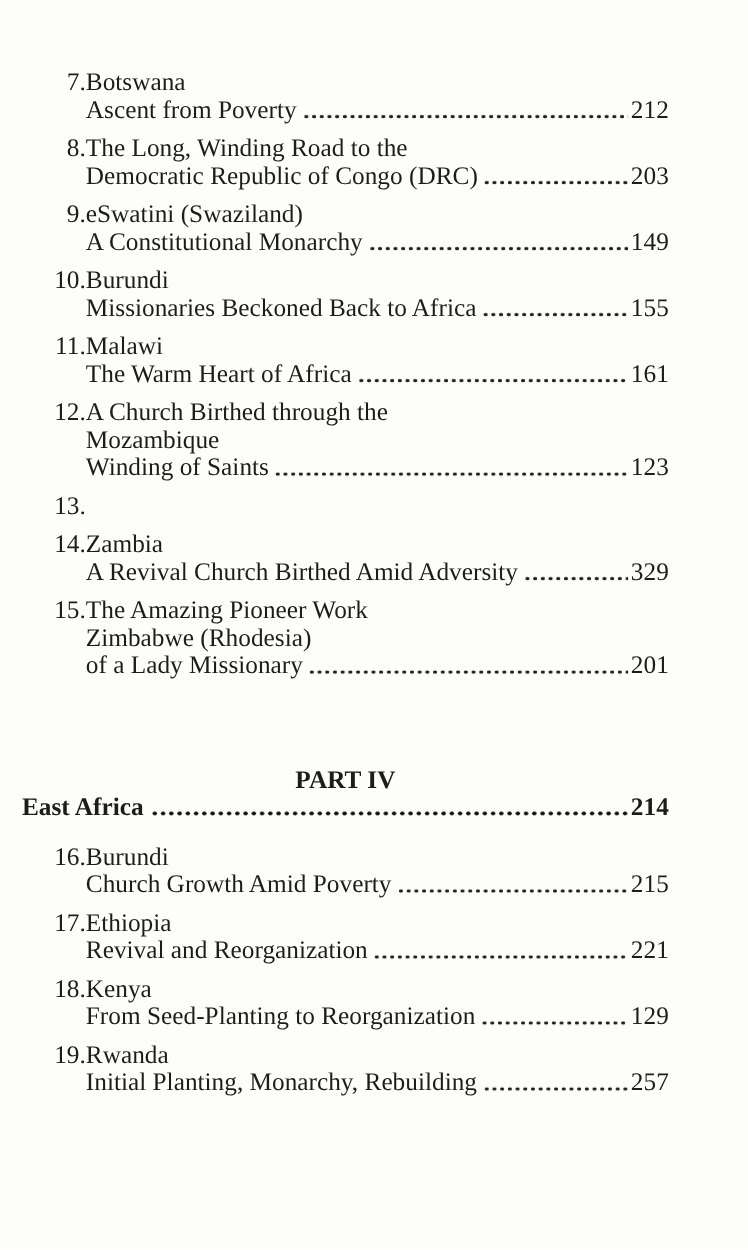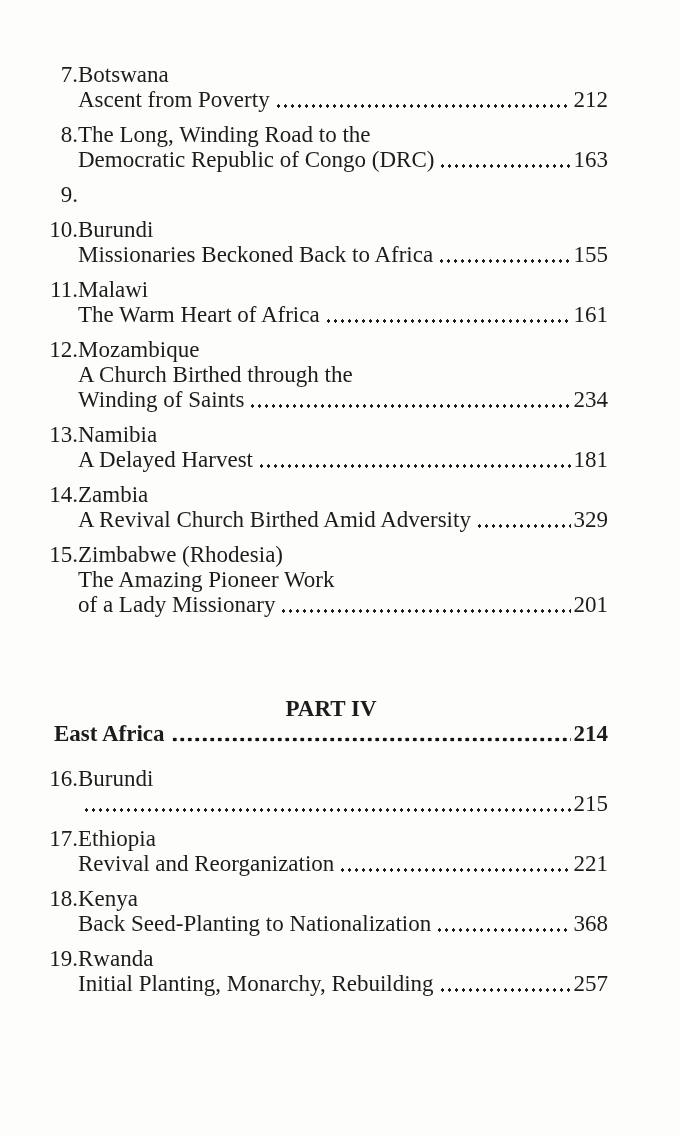--- a/index.html
+++ b/index.html
@@ -43,21 +43,20 @@
     margin: 0 3px 0 5px;
     background-image: radial-gradient(circle, #1d1d1d 1.5px, rgba(0,0,0,0) 1.7px);
     background-size: 7px 4px;
     background-repeat: repeat-x;
     background-position: left bottom 4px;
   }
   .pg { flex: none; }
   .part-block {
     margin-top: 79px;
     margin-bottom: 20px;
-    margin-left: 34px;
   }
   .part-heading {
     text-align: center;
     font-weight: bold;
   }
   .part-line {
     display: flex;
     font-weight: bold;
     align-items: center;
   }
@@ -86,27 +85,35 @@
       </div>
     </div>
 
     <div class="entry">
       <div class="num">8.</div>
       <div class="lines">
         <div class="tline">The Long, Winding Road to the</div>
         <div class="tline last">
           <span class="ttext">Democratic Republic of Congo (DRC)</span>
           <span class="leader"></span>
-          <span class="pg">163</span>
+          <span class="pg">203</span>
         </div>
       </div>
     </div>
 
     <div class="entry">
       <div class="num">9.</div>
+      <div class="lines">
+        <div class="tline">eSwatini (Swaziland)</div>
+        <div class="tline last">
+          <span class="ttext">A Constitutional Monarchy</span>
+          <span class="leader"></span>
+          <span class="pg">149</span>
+        </div>
+      </div>
     </div>
 
     <div class="entry">
       <div class="num">10.</div>
       <div class="lines">
         <div class="tline">Burundi</div>
         <div class="tline last">
           <span class="ttext">Missionaries Beckoned Back to Africa</span>
           <span class="leader"></span>
           <span class="pg">155</span>
@@ -122,59 +129,51 @@
           <span class="ttext">The Warm Heart of Africa</span>
           <span class="leader"></span>
           <span class="pg">161</span>
         </div>
       </div>
     </div>
 
     <div class="entry">
       <div class="num">12.</div>
       <div class="lines">
+        <div class="tline">A Church Birthed through the</div>
         <div class="tline">Mozambique</div>
-        <div class="tline">A Church Birthed through the</div>
         <div class="tline last">
           <span class="ttext">Winding of Saints</span>
           <span class="leader"></span>
-          <span class="pg">234</span>
+          <span class="pg">123</span>
         </div>
       </div>
     </div>
 
     <div class="entry">
       <div class="num">13.</div>
-      <div class="lines">
-        <div class="tline">Namibia</div>
-        <div class="tline last">
-          <span class="ttext">A Delayed Harvest</span>
-          <span class="leader"></span>
-          <span class="pg">181</span>
-        </div>
-      </div>
     </div>
 
     <div class="entry">
       <div class="num">14.</div>
       <div class="lines">
         <div class="tline">Zambia</div>
         <div class="tline last">
           <span class="ttext">A Revival Church Birthed Amid Adversity</span>
           <span class="leader"></span>
           <span class="pg">329</span>
         </div>
       </div>
     </div>
 
     <div class="entry">
       <div class="num">15.</div>
       <div class="lines">
+        <div class="tline">The Amazing Pioneer Work</div>
         <div class="tline">Zimbabwe (Rhodesia)</div>
-        <div class="tline">The Amazing Pioneer Work</div>
         <div class="tline last">
           <span class="ttext">of a Lady Missionary</span>
           <span class="leader"></span>
           <span class="pg">201</span>
         </div>
       </div>
     </div>
 
     <div class="part-block">
       <div class="part-heading">PART IV</div>
@@ -183,20 +182,21 @@
         <span class="leader"></span>
         <span class="pg">214</span>
       </div>
     </div>
 
     <div class="entry">
       <div class="num">16.</div>
       <div class="lines">
         <div class="tline">Burundi</div>
         <div class="tline last">
+          <span class="ttext">Church Growth Amid Poverty</span>
           <span class="leader"></span>
           <span class="pg">215</span>
         </div>
       </div>
     </div>
 
     <div class="entry">
       <div class="num">17.</div>
       <div class="lines">
         <div class="tline">Ethiopia</div>
@@ -206,23 +206,23 @@
           <span class="pg">221</span>
         </div>
       </div>
     </div>
 
     <div class="entry">
       <div class="num">18.</div>
       <div class="lines">
         <div class="tline">Kenya</div>
         <div class="tline last">
-          <span class="ttext">Back Seed-Planting to Nationalization</span>
-          <span class="leader"></span>
-          <span class="pg">368</span>
+          <span class="ttext">From Seed-Planting to Reorganization</span>
+          <span class="leader"></span>
+          <span class="pg">129</span>
         </div>
       </div>
     </div>
 
     <div class="entry">
       <div class="num">19.</div>
       <div class="lines">
         <div class="tline">Rwanda</div>
         <div class="tline last">
           <span class="ttext">Initial Planting, Monarchy, Rebuilding</span>

